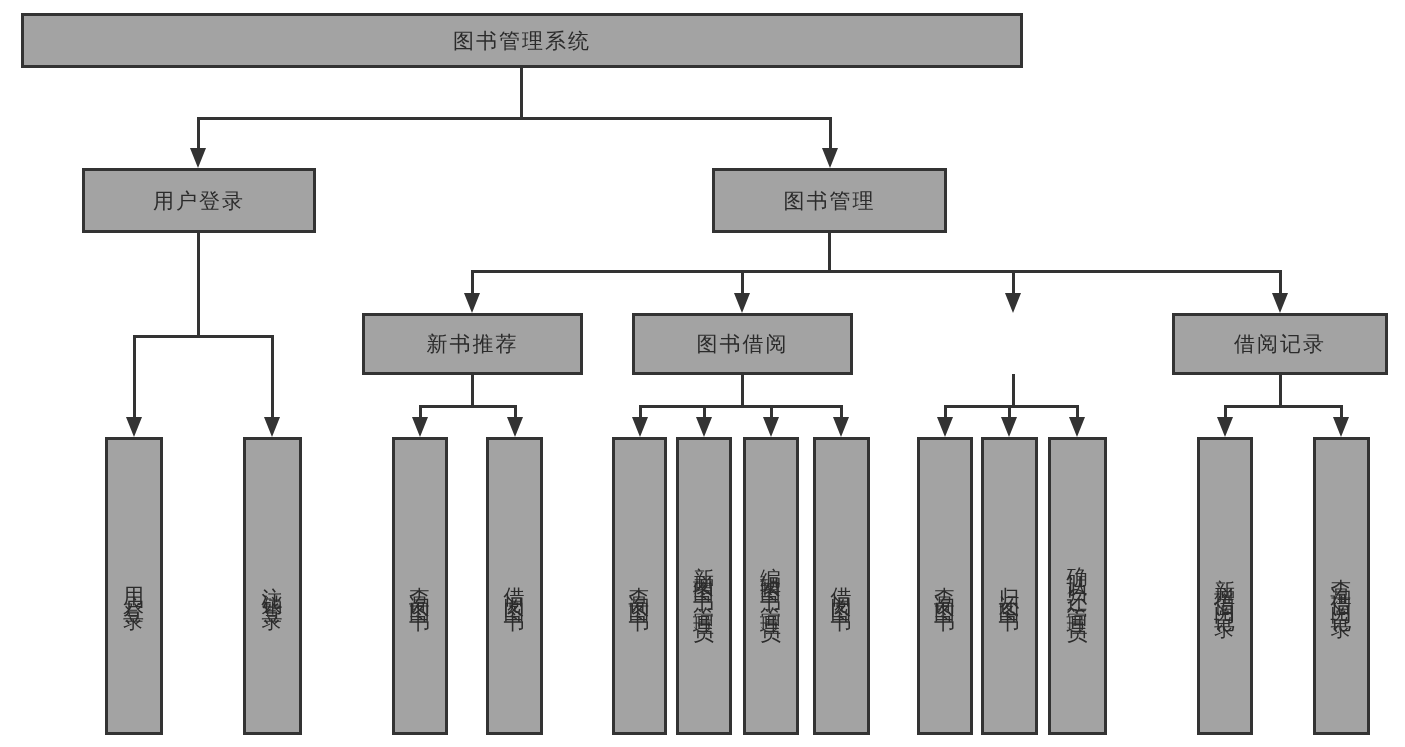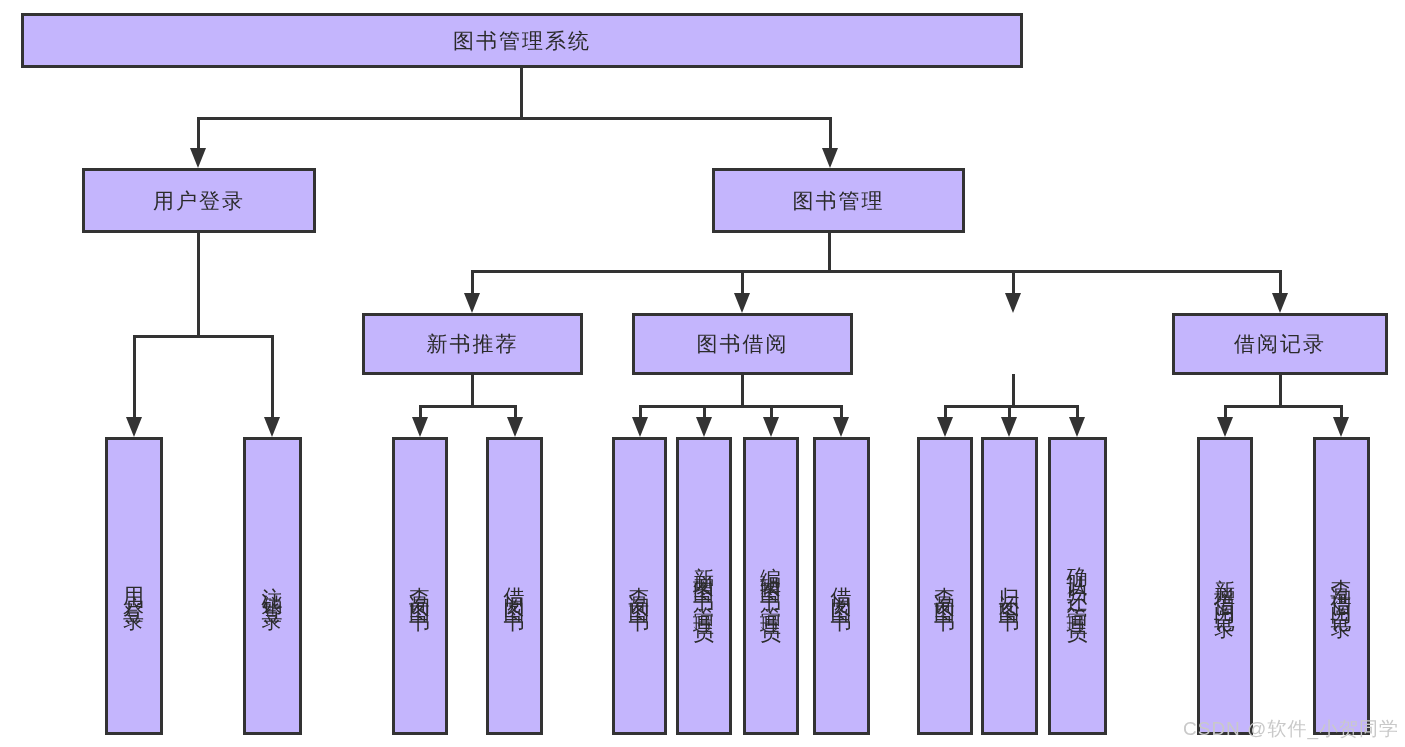--- a/index.html
+++ b/index.html
@@ -7,21 +7,21 @@
     position:relative;
     width:1405px;height:747px;
     background:var(--bg,#fff);
     font-family:"Liberation Sans", sans-serif;
     overflow:hidden;
   }
   .node{
     position:absolute;
     box-sizing:border-box;
     border:3px solid var(--line,#333);
-    background:#c4b5fd;
+    background:#a3a3a3;
     display:flex;align-items:center;justify-content:center;
     color:var(--text,#2b2b2b);
   }
   .node.h span{
     font-size:21px;letter-spacing:2px;white-space:nowrap;
   }
   .node.v{top:437px;height:298px;}
   .node.v .vt{
     writing-mode:vertical-rl;
     text-orientation:upright;
@@ -51,21 +51,21 @@
 <div id="canvas" style="--line: #333333; --text: #2b2b2b; --wm: #c9c9c9; --bg: #ffffff;">
 
   <div class="node h" style="left:21px;top:13px;width:1002px;height:55px">
     <span>图书管理系统</span>
   </div>
 
   <div class="node h" style="left:82px;top:168px;width:234px;height:65px">
     <span>用户登录</span>
   </div>
 
-  <div class="node h" style="left:712px;top:168px;width:253px;height:65px">
+  <div class="node h" style="left:712px;top:168px;width:235px;height:65px">
     <span>图书管理</span>
   </div>
 
   <div class="node h" style="left:632px;top:313px;width:221px;height:62px">
     <span>图书借阅</span>
   </div>
 
   <div class="node h" style="left:362px;top:313px;width:221px;height:62px">
     <span>新书推荐</span>
   </div>
@@ -171,15 +171,14 @@
   <div class="vline" style="left:1076px;top:405px;height:16px"></div>
   <div class="ah" style="left:1069px;top:417px"></div>
 
   <div class="vline" style="left:1279px;top:374px;height:34px"></div>
   <div class="hline" style="left:1224px;top:405px;width:119px"></div>
   <div class="vline" style="left:1224px;top:405px;height:16px"></div>
   <div class="ah" style="left:1217px;top:417px"></div>
   <div class="vline" style="left:1340px;top:405px;height:16px"></div>
   <div class="ah" style="left:1333px;top:417px"></div>
 
-  <div id="watermark">CSDN @软件_小贺同学</div>
 
 </div>
 
 </body></html>

